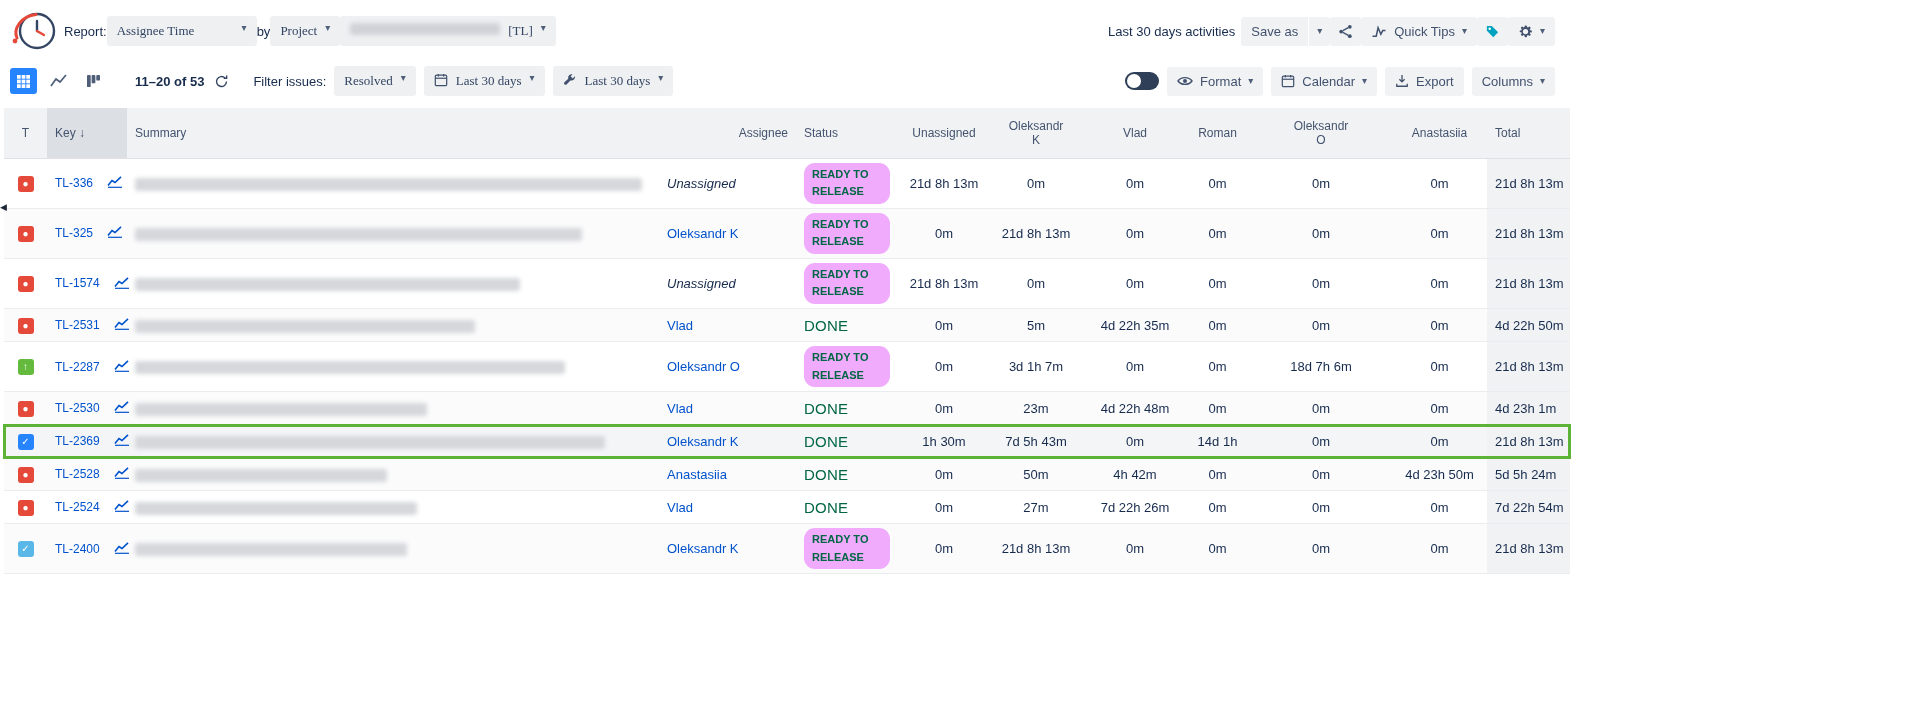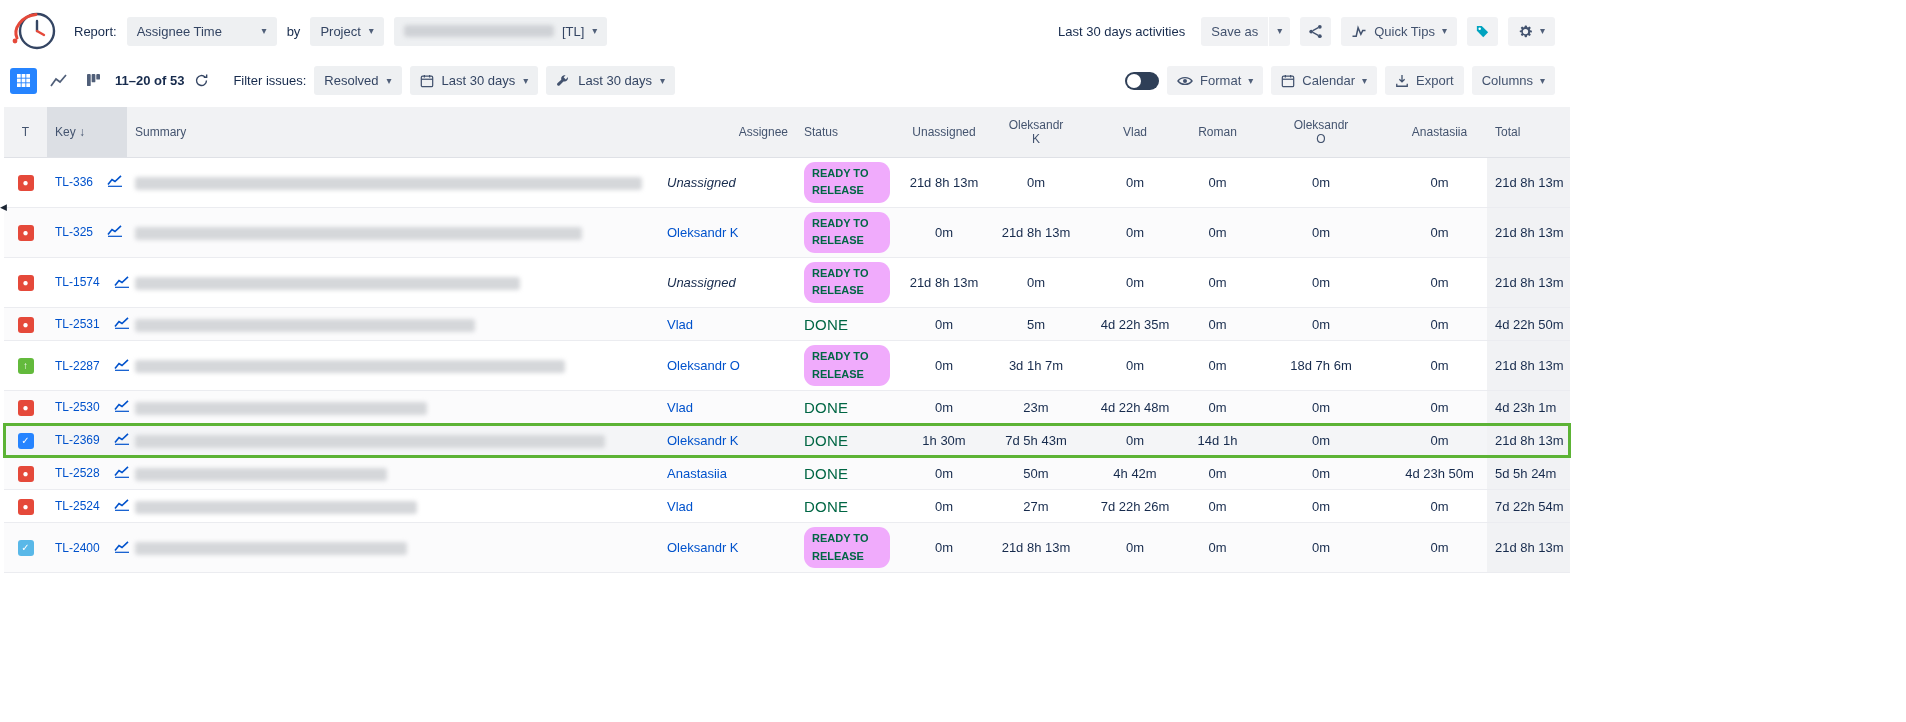--- a/index.html
+++ b/index.html
@@ -11,30 +11,31 @@
     width: 1906px;
     height: 722px;
     overflow: hidden;
     position: relative;
   }
   .app { width: 1565px; }
 
   
   .topbar {
     display: flex; align-items: center;
-    height: 62px; padding: 16px 10px; gap: 10px;
+    height: 62px; padding: 16px 10px; 
     background: #fff;
   }
   .logo { display:flex; align-items:center; margin-right: 6px; }
   .lbl { color:#172b4d; }
   .select {
-    display: inline-flex; align-items: center; gap: 8px;
+    display: inline-flex; gap: 8px;
     background: #eef0f2; border-radius: 3px;
     padding: 7px 10px; color: #344563; cursor: pointer;
     white-space: nowrap;
+    font-family: Liberation Serif, serif;
   }
   .chev { font-size: 10px; color: #505f79; line-height: 1; }
   .spacer { flex: 1; }
   .btn {
     display: inline-flex; align-items: center; gap: 7px;
     background: #f1f2f4; border: none; border-radius: 3px;
     padding: 7px 10px; color: #42526e; font-size: 13px;
     font-family: inherit; cursor: pointer; white-space: nowrap;
   }
   .btn.icononly { padding: 7px 8px; }
@@ -52,21 +53,21 @@
     display: flex; align-items: center; gap: 8px;
     padding: 4px 10px 12px 10px;
   }
   .viewbtn {
     width: 27px; height: 26px; border: none; border-radius: 3px;
     background: transparent; color: #505f79; cursor: pointer;
     display: inline-flex; align-items: center; justify-content: center;
     padding: 0;
   }
   .viewbtn.active { background: #2684ff; color: #fff; }
-  .pagination { font-weight: 700; white-space: nowrap; }
+  .pagination { font-weight: 700; margin-left: 20px; white-space: nowrap; }
   .iconbtn-plain {
     background: transparent; border: none; cursor: pointer; padding: 2px;
     display: inline-flex; align-items: center; color: #344563;
   }
   .filter-label { margin-left: 14px; white-space: nowrap; }
 
   .toggle {
     width: 34px; height: 18px; border-radius: 9px; background: #2f3f57;
     display: inline-flex; align-items: center; padding: 2px; cursor: pointer;
   }

